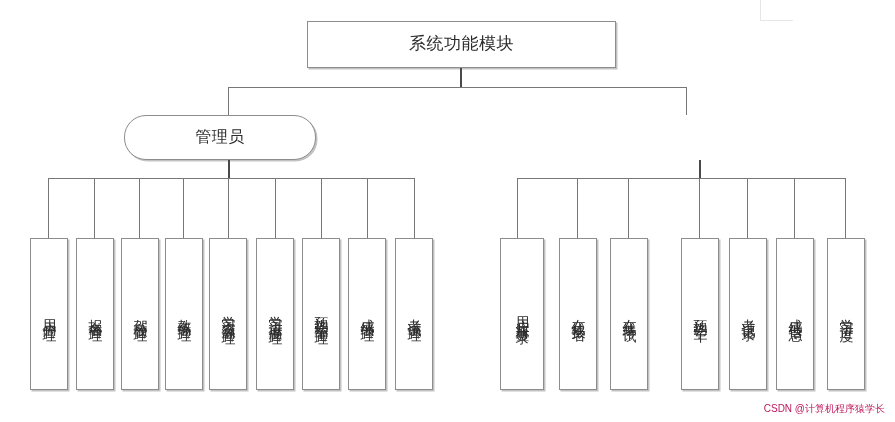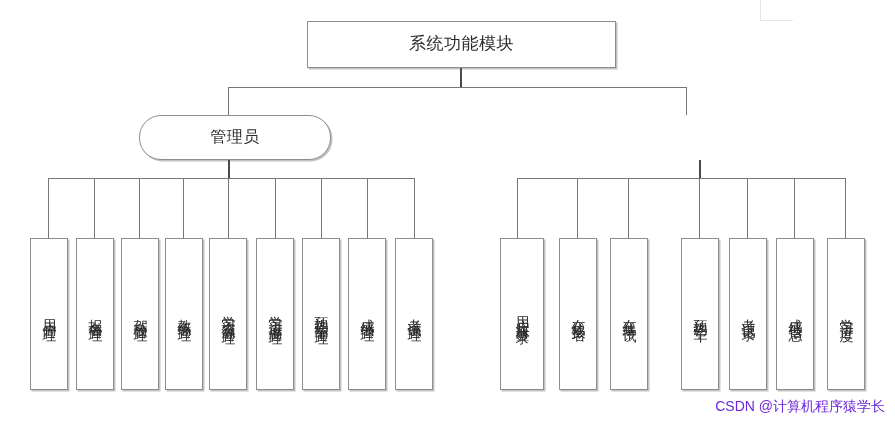--- a/index.html
+++ b/index.html
@@ -60,22 +60,22 @@
     line-height: 1;
     max-height: 100%;
   }
 
   
   #watermark {
     position: absolute;
     right: 10px;
     bottom: 6px;
     font-family: "Liberation Sans", "DejaVu Sans", sans-serif;
-    font-size: 14px;
-    color: #6d28d9;
+    font-size: 10px;
+    color: #be185d;
     white-space: nowrap;
     user-select: none;
   }
 
   
   .artifact {
     position: absolute;
     background: #e6e6e6;
   }
 </style>
@@ -91,21 +91,21 @@
     <span class="node-label">系统功能模块</span>
   </div>
 
   <div class="conn v root-stem" style="left:460px; top:68px; width:2px; height:19px;"></div>
 
   <div class="conn h" style="left:228px; top:87px; width:458px; height:1px;"></div>
 
   <div class="conn v" style="left:228px; top:87px; height:28px;"></div>
   <div class="conn v" style="left:686px; top:87px; height:28px;"></div>
 
-  <div class="node node-l2" style="left:139px; top:115px; width:192px; height:45px;border-radius:22px;">
+  <div class="node node-l2" style="left:124px; top:115px; width:192px; height:45px;border-radius:22px;">
     <span class="node-label">管理员</span>
   </div>
 
 
   <div class="conn v root-stem" style="left:228px; top:160px; width:2px; height:18px;"></div>
   <div class="conn h" style="left:48px; top:178px; width:366px; height:1px;"></div>
 
   <div class="conn v" style="left:48px;  top:178px; height:60px;"></div>
   <div class="conn v" style="left:94px;  top:178px; height:60px;"></div>
   <div class="conn v" style="left:139px; top:178px; height:60px;"></div>

